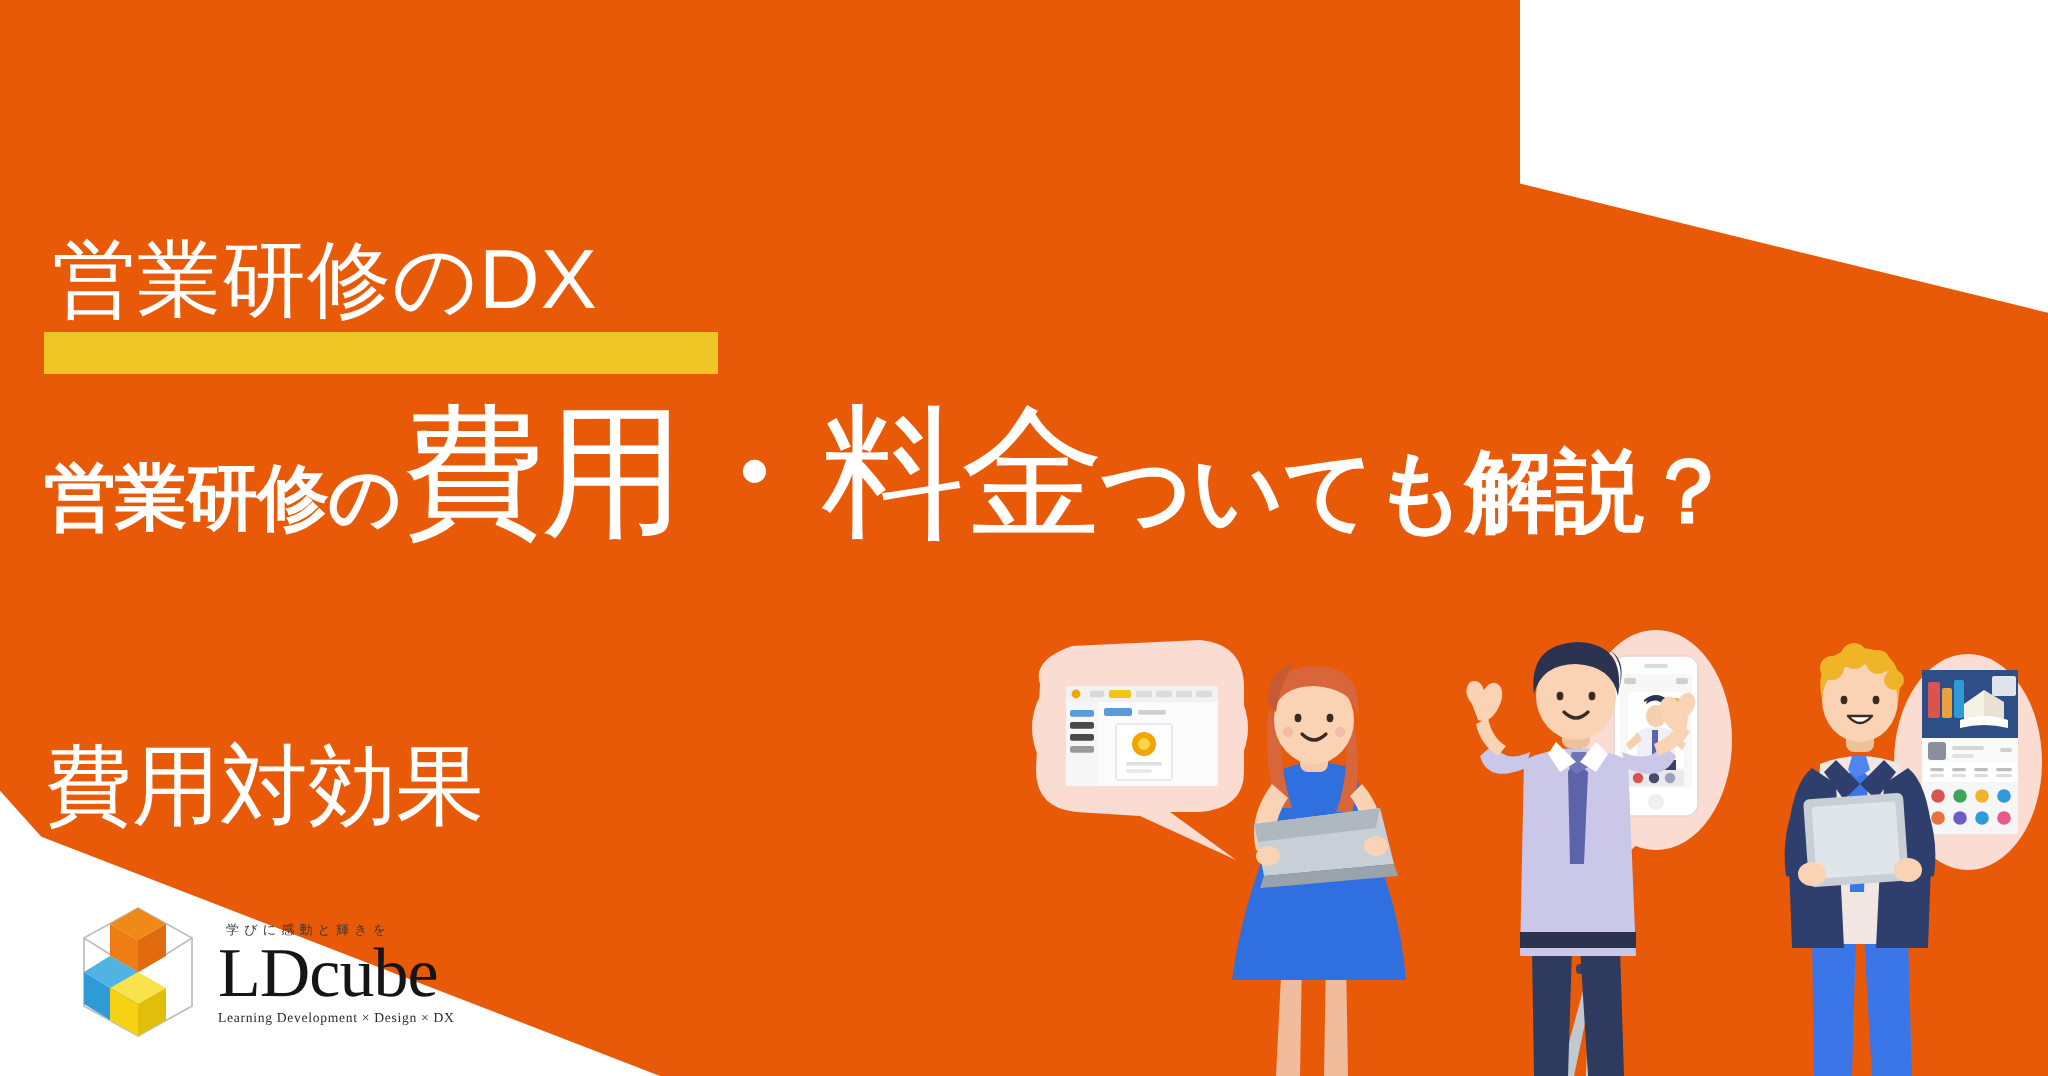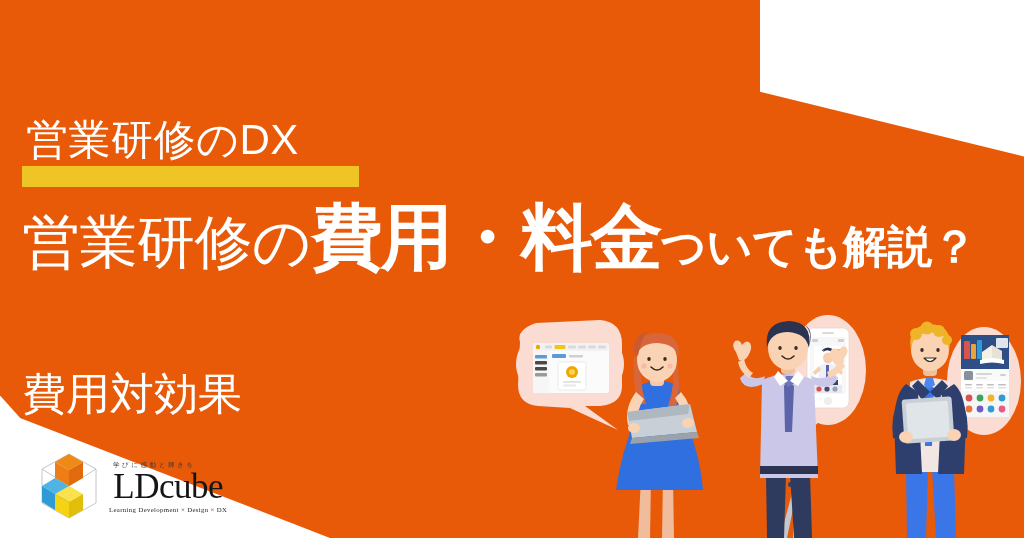--- a/index.html
+++ b/index.html
@@ -54,22 +54,22 @@
     white-space:nowrap;
   }
 
   .line2 {
     position:absolute; left:22px; top:168px;
     white-space:nowrap;
     color:#ffffff;
     font-size:45px; line-height:1.0; font-weight:700;
     letter-spacing:-0.5px;
   }
-  .line2 .big { font-size:72px; font-weight:700; letter-spacing:-2px;text-align:center; }
-  .line2 .mid { font-size:58px; font-weight:400; }
+  .line2 .big { font-size:72px; font-weight:400; letter-spacing:-2px;text-align:center; }
+  .line2 .mid { font-size:36px; font-weight:700; }
 
   .line3 {
     position:absolute; left:22px; top:240px;
     white-space:nowrap;
     color:#ffffff;
     font-size:83px; line-height:1.0; font-weight:800;
     letter-spacing:-3px;
   }
   .line3 .tail { font-size:50px; font-weight:700; letter-spacing:-1px; }
 
@@ -89,21 +89,21 @@
   .logo-mark { position:relative; width:62px; height:68px; }
   .logo-text { position:relative; padding-top:2px; }
   .logo-tag {
     font-family:"Liberation Serif", serif;
     font-size:6.5px; color:#3a3a3a; letter-spacing:2.6px;
     margin-left:4px; margin-bottom:0px; white-space:nowrap;
   }
   .logo-word {
     font-family:"Liberation Serif", serif;
     font-size:35px; color:#151515; letter-spacing:-0.5px;
-    line-height:0.98; white-space:nowrap;text-align:center;
+    line-height:0.98; white-space:nowrap;
   }
   .logo-sub {
     font-family:"Liberation Serif", serif;
     font-size:6.8px; color:#2a2a2a; letter-spacing:0.35px;
     margin-top:1px; white-space:nowrap;
   }
 
   
   .illus { position:absolute; left:0; top:0; width:1024px; height:538px; }
 </style>

